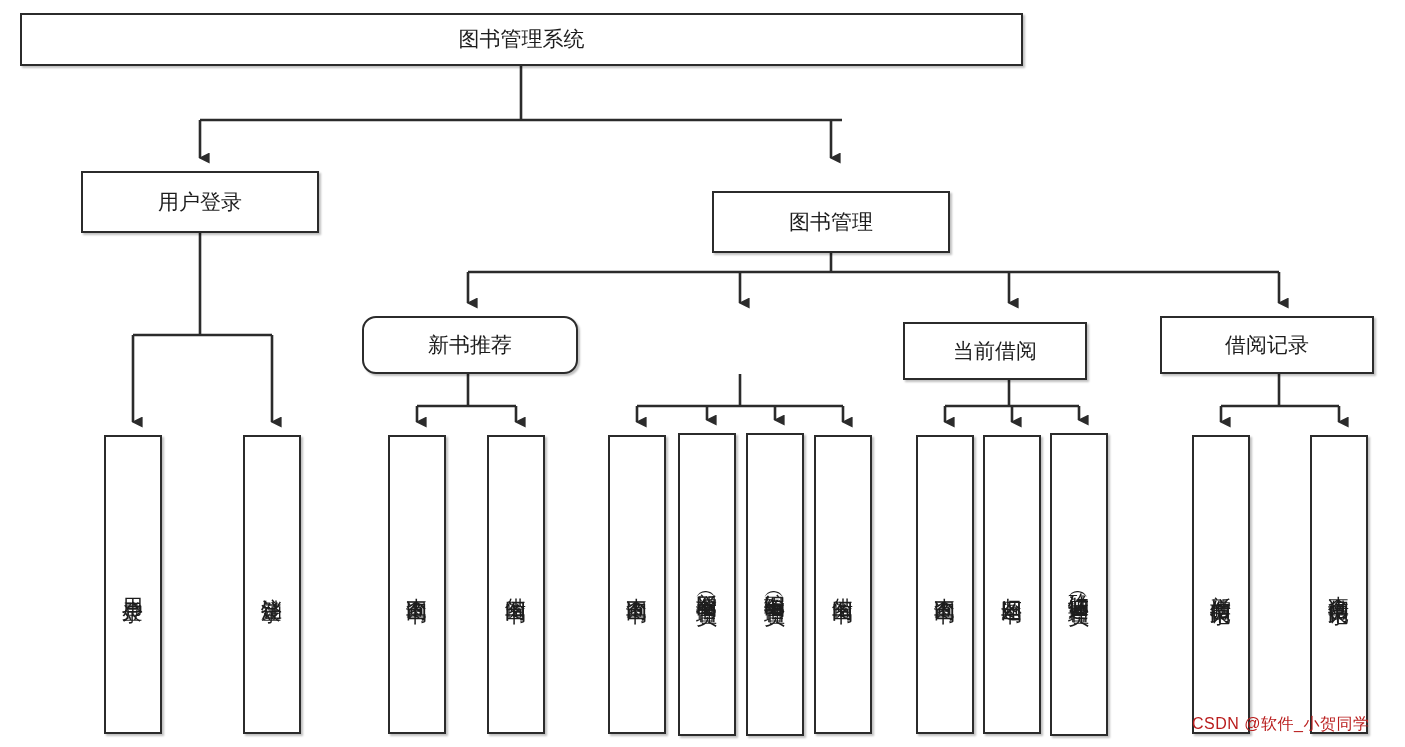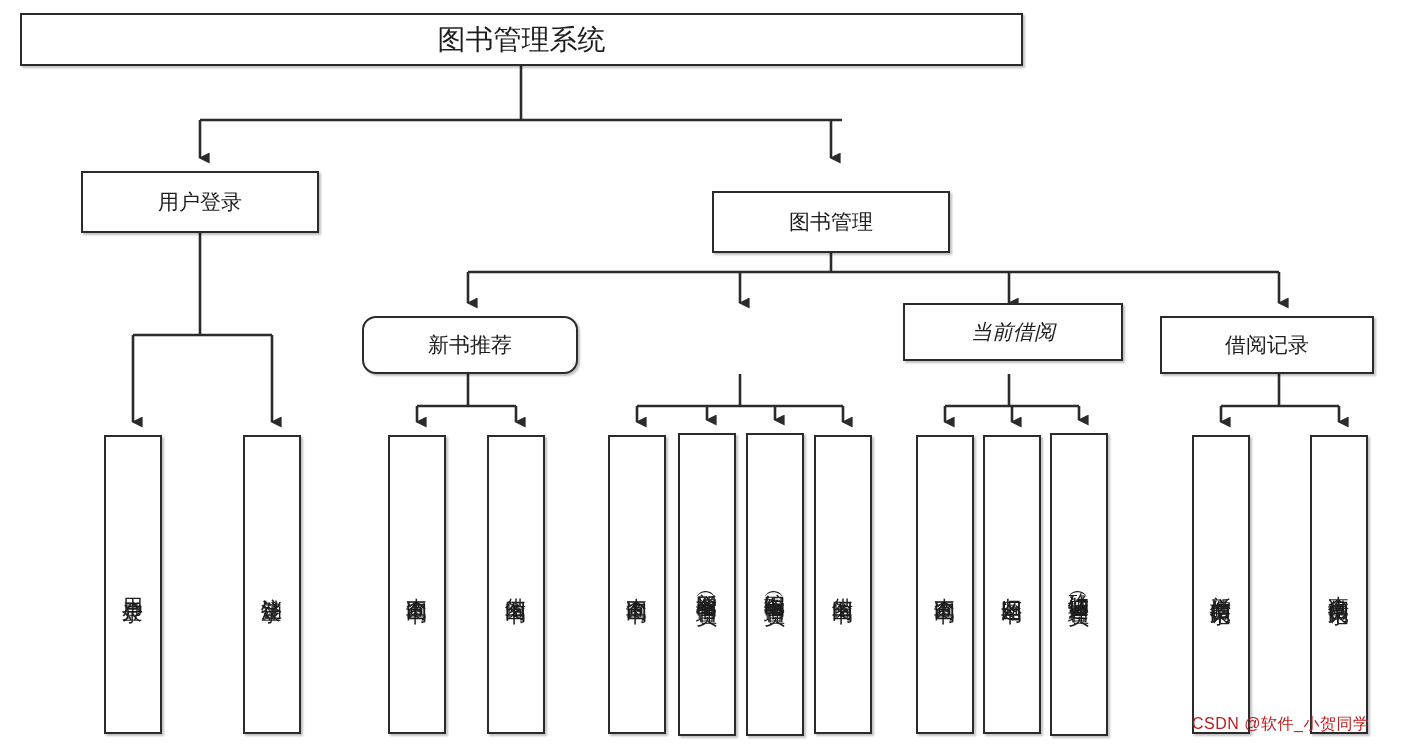--- a/index.html
+++ b/index.html
@@ -40,21 +40,21 @@
   .node .label {
     display: block;
     text-align: center;
     line-height: 1.18;
     white-space: nowrap;
   }
   .node.horiz .label {
     font-size: 21px;
   }
   .node.root .label {
-    font-size: 28px;
+    font-size: 21px;
   }
   .node.vert {
     align-items: center;
     justify-content: center;
   }
   .node.vert .label {
     writing-mode: vertical-rl;
     text-orientation: upright;
     font-size: 21px;
     letter-spacing: 2px;
@@ -131,21 +131,21 @@
   <div class="node horiz" style="left:81px; top:171px; width:238px; height:62px;">
     <span class="label">用户登录</span>
   </div>
   <div class="node horiz" style="left:712px; top:171px; width:238px; height:62px;margin-top:20px;">
     <span class="label">图书管理</span>
   </div>
 
   <div class="node horiz" style="left:362px; top:316px; width:216px; height:58px;border-radius:14px;">
     <span class="label">新书推荐</span>
   </div>
-  <div class="node horiz" style="left:903px; top:303px; width:220px; height:58px;font-style:italic;">
+  <div class="node horiz" style="left:903px; top:322px; width:184px; height:58px;">
     <span class="label">当前借阅</span>
   </div>
   <div class="node horiz" style="left:1160px; top:316px; width:214px; height:58px;">
     <span class="label">借阅记录</span>
   </div>
 
   <div class="node vert" style="left:104px; top:435px; width:58px; height:299px;">
     <span class="label">用户登录</span>
   </div>
   <div class="node vert" style="left:243px; top:435px; width:58px; height:299px;">

